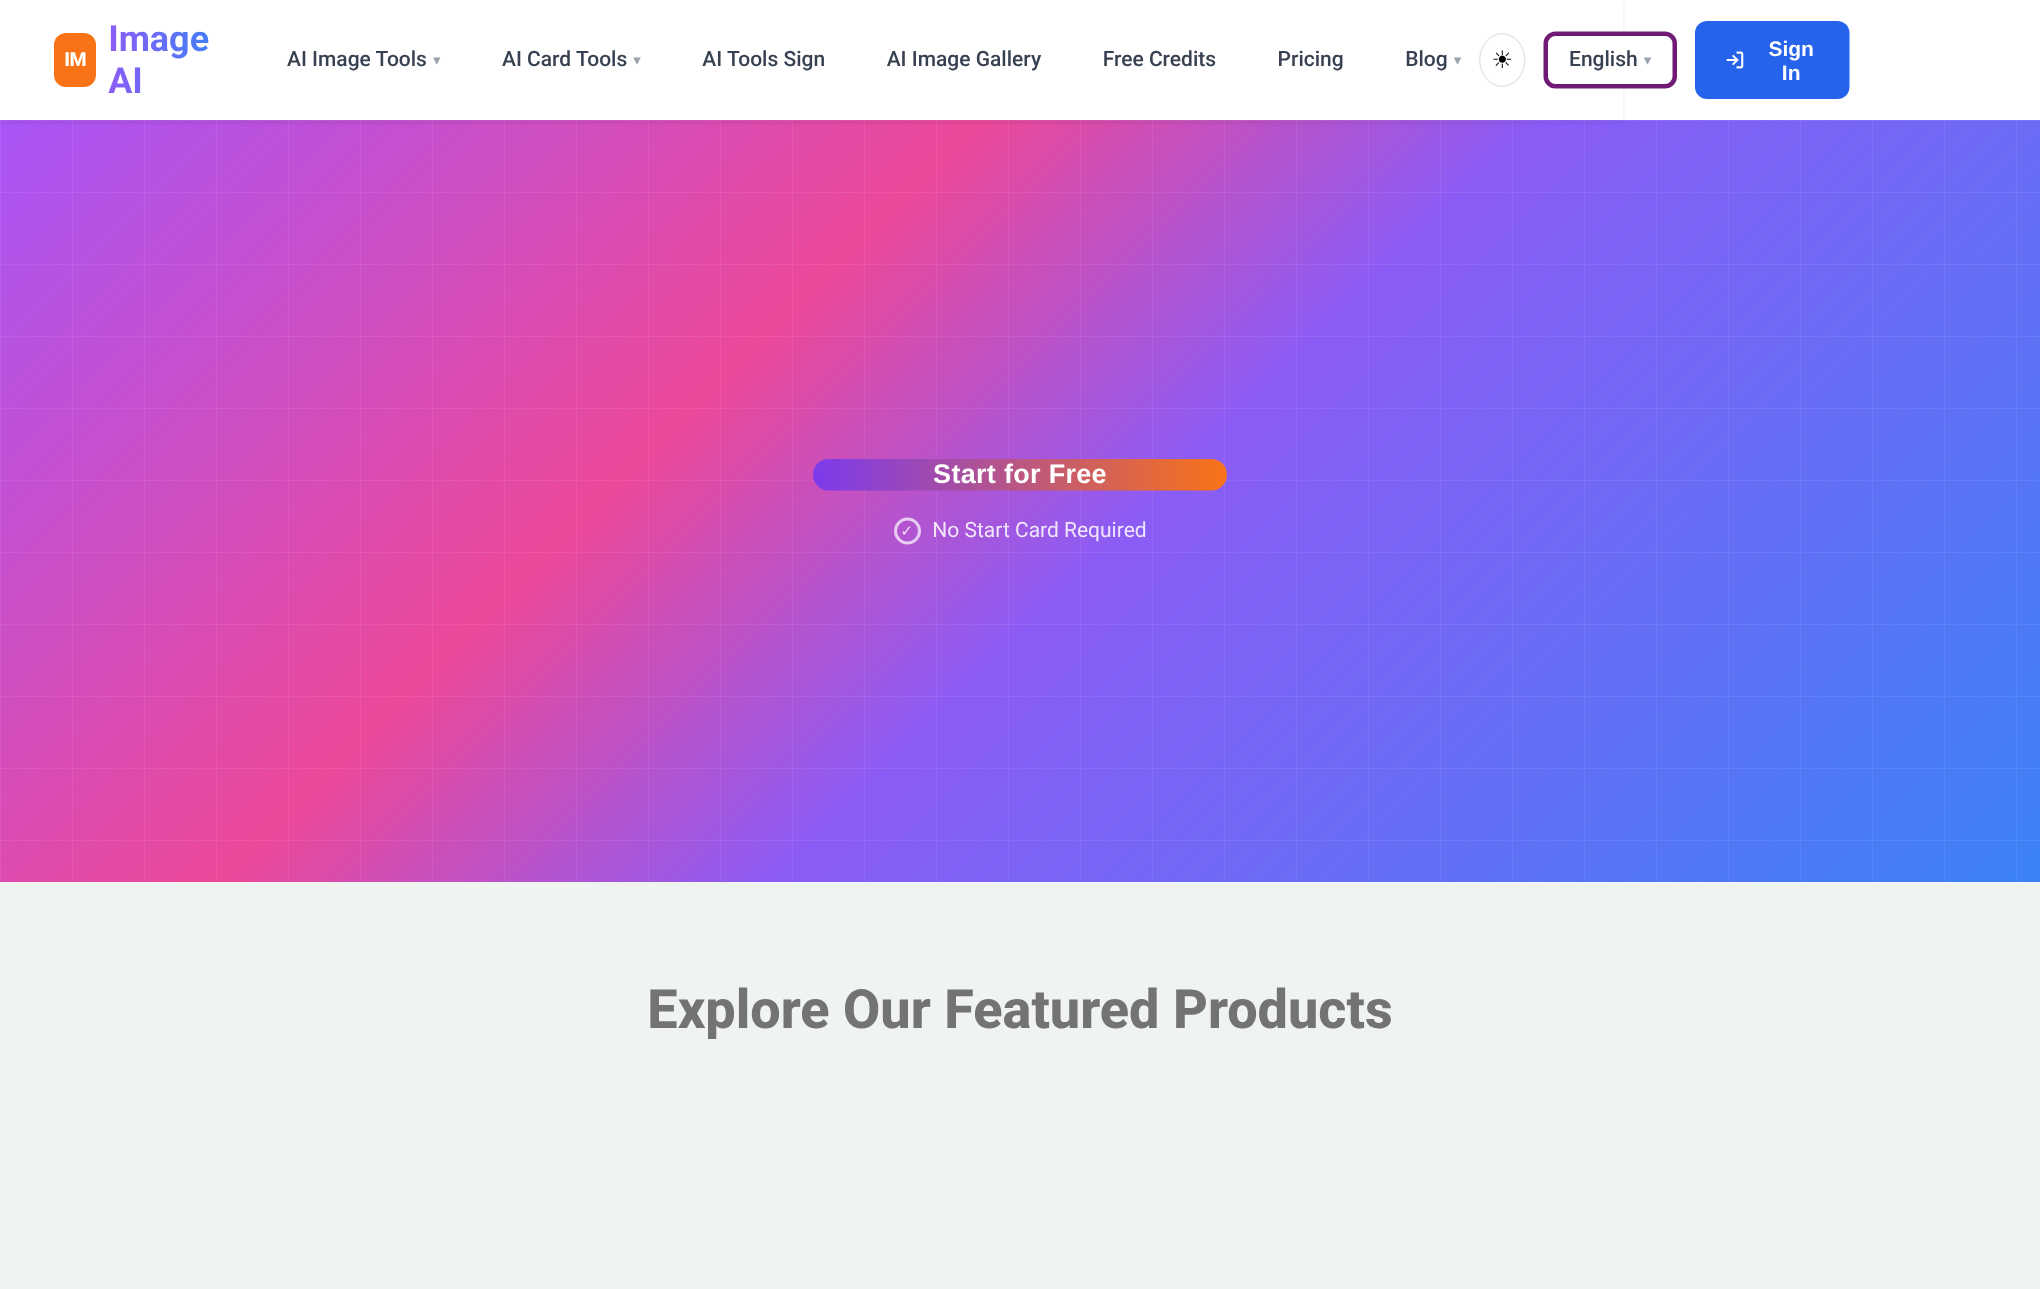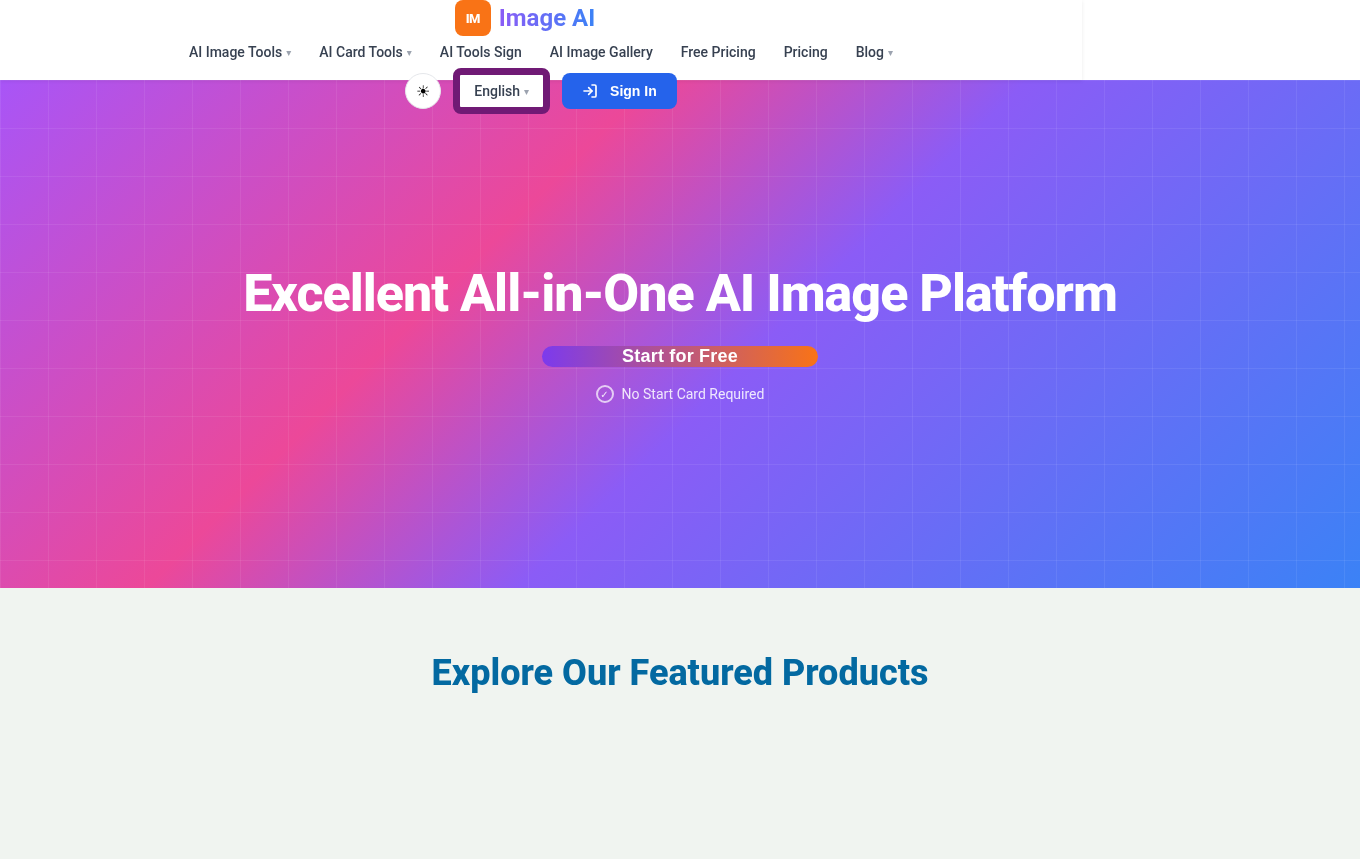--- a/index.html
+++ b/index.html
@@ -17,21 +17,20 @@
       top: 0;
       left: 0;
       width: 1082px;
       height: 80px;
       background: #fff;
       display: flex;
       align-items: center;
       padding: 0 36px;
       z-index: 100;
       box-shadow: 0 1px 4px rgba(0,0,0,0.08);
-      flex-direction: column;
     }
 
     .nav-logo {
       display: flex;
       align-items: center;
       gap: 8px;
       text-decoration: none;
       margin-right: 32px;
     }
 
@@ -53,21 +52,21 @@
       font-size: 24px;
       font-weight: 700;
       background: linear-gradient(90deg, #8b5cf6, #3b82f6);
       -webkit-background-clip: text;
       -webkit-text-fill-color: transparent;
     }
 
     .nav-links {
       display: flex;
       align-items: center;
-      gap: 4px;
+      gap: 17px;
       flex: 1;
     }
 
     .nav-link {
       display: flex;
       align-items: center;
       gap: 4px;
       padding: 8px 12px;
       border-radius: 6px;
       font-size: 14px;
@@ -100,21 +99,21 @@
       justify-content: center;
       cursor: pointer;
       font-size: 16px;
     }
 
     .lang-select {
       display: flex;
       align-items: center;
       gap: 4px;
       padding: 8px 14px;
-      border: 7px solid #701a75;
+      border: 3px solid #701a75;
       border-radius: 8px;
       font-size: 14px;
       font-weight: 500;
       color: #374151;
       cursor: pointer;
       background: #fff;
     }
 
     .sign-in-btn {
       display: flex;
@@ -226,21 +225,21 @@
       min-height: 271px;
       display: flex;
       flex-direction: column;
       align-items: center;
       padding: 64px 40px 40px;
     }
 
     .products-title {
       font-size: 36px;
       font-weight: 800;
-      color: #0369a1;
+      color: #737373;
       text-align: center;
       margin-bottom: 48px;
     }
   </style>
 </head>
 <body>
 
 <nav>
   <a class="nav-logo" href="#">
     <div class="nav-logo-badge">IM</div>
@@ -256,21 +255,21 @@
       <span>AI Card Tools</span>
       <span class="chevron">▾</span>
     </a>
     <a class="nav-link" href="#">
       <span>AI Tools Sign</span>
     </a>
     <a class="nav-link" href="#">
       <span>AI Image Gallery</span>
     </a>
     <a class="nav-link" href="#">
-      <span>Free Pricing</span>
+      <span>Free Credits</span>
     </a>
     <a class="nav-link" href="#">
       <span>Pricing</span>
     </a>
     <a class="nav-link" href="#">
       <span>Blog</span>
       <span class="chevron">▾</span>
     </a>
   </div>
 
@@ -287,21 +286,20 @@
         <line x1="15" y1="12" x2="3" y2="12"></line>
       </svg>
       <span>Sign In</span>
     </button>
   </div>
 </nav>
 
 <section class="hero">
   <div class="hero-bg"></div>
   <div class="hero-content">
-    <h1 class="hero-title">Excellent All-in-One AI Image Platform</h1>
     <button class="hero-cta">Start for Free</button>
     <div class="hero-no-card">
       <div class="check-circle">✓</div>
       <span>No Start Card Required</span>
     </div>
   </div>
 </section>
 
 <section class="products-section">
   <h2 class="products-title">Explore Our Featured Products</h2>

